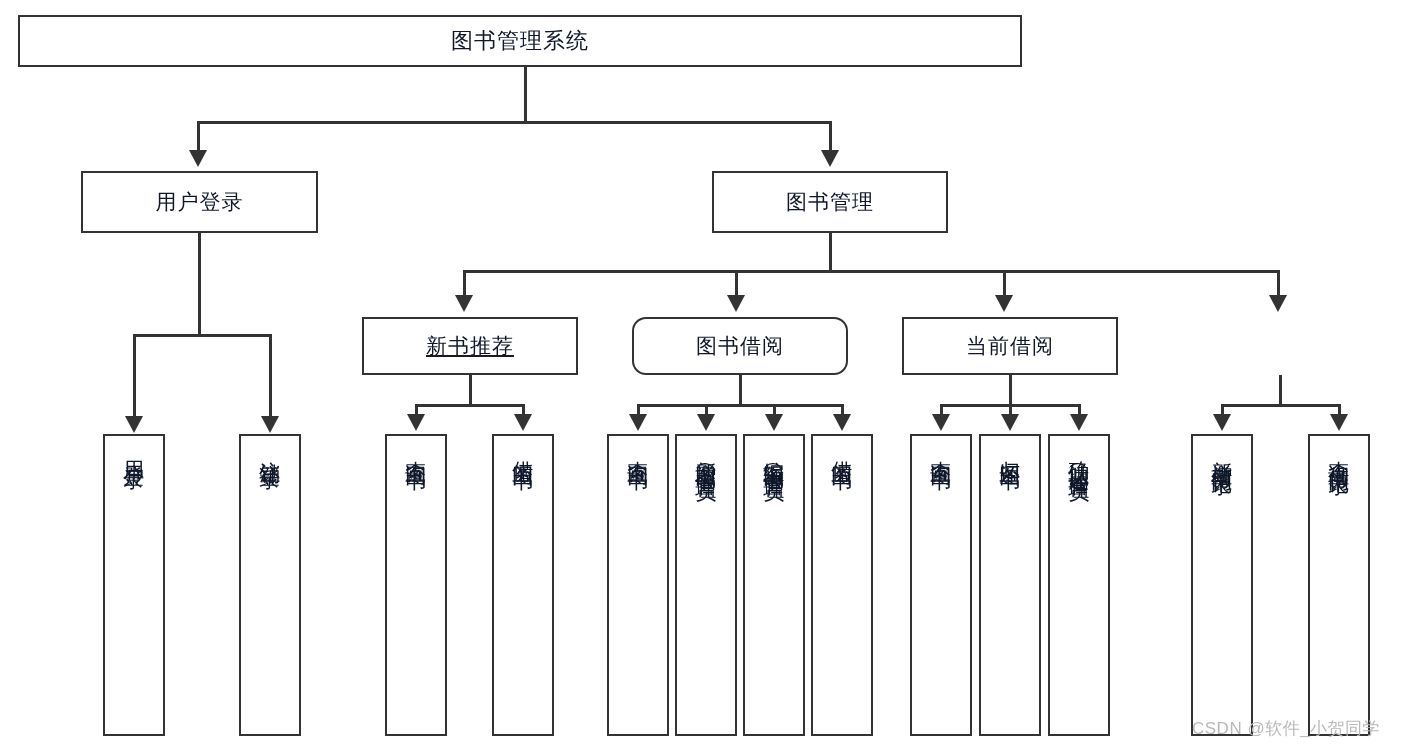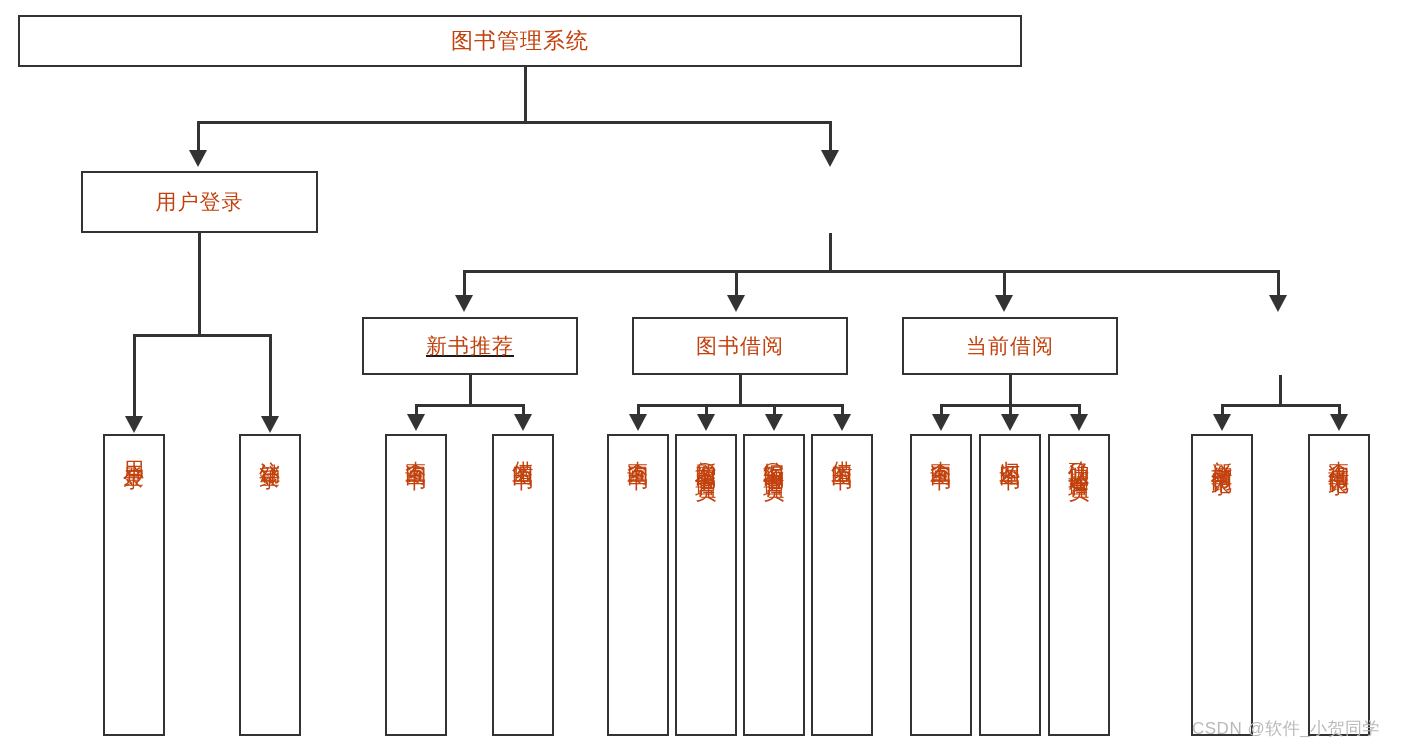--- a/index.html
+++ b/index.html
@@ -26,21 +26,21 @@
     align-items: center;
     justify-content: center;
     color: #1a1a1a;
   }
   .node-label {
     font-size: 21px;
     line-height: 1.15;
     letter-spacing: 1px;
     white-space: nowrap;
     text-align: center;
-    color: #c2410c;
+    color: #0f172a;
   }
   .node.root .node-label { font-size: 22px; }
   .node.level2 .node-label { font-size: 21px; }
   .node.level3 .node-label { font-size: 21px; }
 
   
   .node.leaf {
     align-items: flex-start;
     justify-content: center;
     padding-top: 8px;
@@ -97,20 +97,23 @@
 
   <div class="vline" style="left:197px; top:121px; height:30px;"></div>
   <div class="arrow" style="left:189px; top:150px;"></div>
   <div class="vline" style="left:829px; top:121px; height:30px;"></div>
   <div class="arrow" style="left:821px; top:150px;"></div>
 
   <div class="node level2" style="left:81px; top:171px; width:237px; height:62px;">
     <span class="node-label">用户登录</span>
   </div>
 
+  <div class="node level2" style="left:712px; top:171px; width:236px; height:62px;">
+    <span class="node-label">图书管理</span>
+  </div>
 
   <div class="vline" style="left:198px; top:233px; height:103px;"></div>
   <div class="hline" style="left:133px; top:334px; width:139px;"></div>
   <div class="vline" style="left:133px; top:334px; height:83px;"></div>
   <div class="arrow" style="left:125px; top:416px;"></div>
   <div class="vline" style="left:269px; top:334px; height:83px;"></div>
   <div class="arrow" style="left:261px; top:416px;"></div>
 
   <div class="vline" style="left:829px; top:233px; height:39px;"></div>
   <div class="hline" style="left:463px; top:270px; width:817px;"></div>
@@ -119,21 +122,21 @@
   <div class="vline" style="left:735px; top:270px; height:26px;"></div>
   <div class="arrow" style="left:727px; top:295px;"></div>
   <div class="vline" style="left:1003px; top:270px; height:26px;"></div>
   <div class="arrow" style="left:995px; top:295px;"></div>
   <div class="vline" style="left:1277px; top:270px; height:26px;"></div>
   <div class="arrow" style="left:1269px; top:295px;"></div>
 
   <div class="node level3" style="left:362px; top:317px; width:216px; height:58px;text-decoration:underline;">
     <span class="node-label">新书推荐</span>
   </div>
-  <div class="node level3" style="left:632px; top:317px; width:216px; height:58px;">
+  <div class="node level3" style="left:632px; top:317px; width:216px; height:58px;border-radius:14px;">
     <span class="node-label">图书借阅</span>
   </div>
   <div class="node level3" style="left:902px; top:317px; width:216px; height:58px;">
     <span class="node-label">当前借阅</span>
   </div>
 
   <div class="vline" style="left:469px; top:375px; height:31px;"></div>
   <div class="hline" style="left:415px; top:404px; width:110px;"></div>
   <div class="vline" style="left:415px; top:404px; height:11px;"></div>
   <div class="arrow" style="left:407px; top:414px;"></div>

